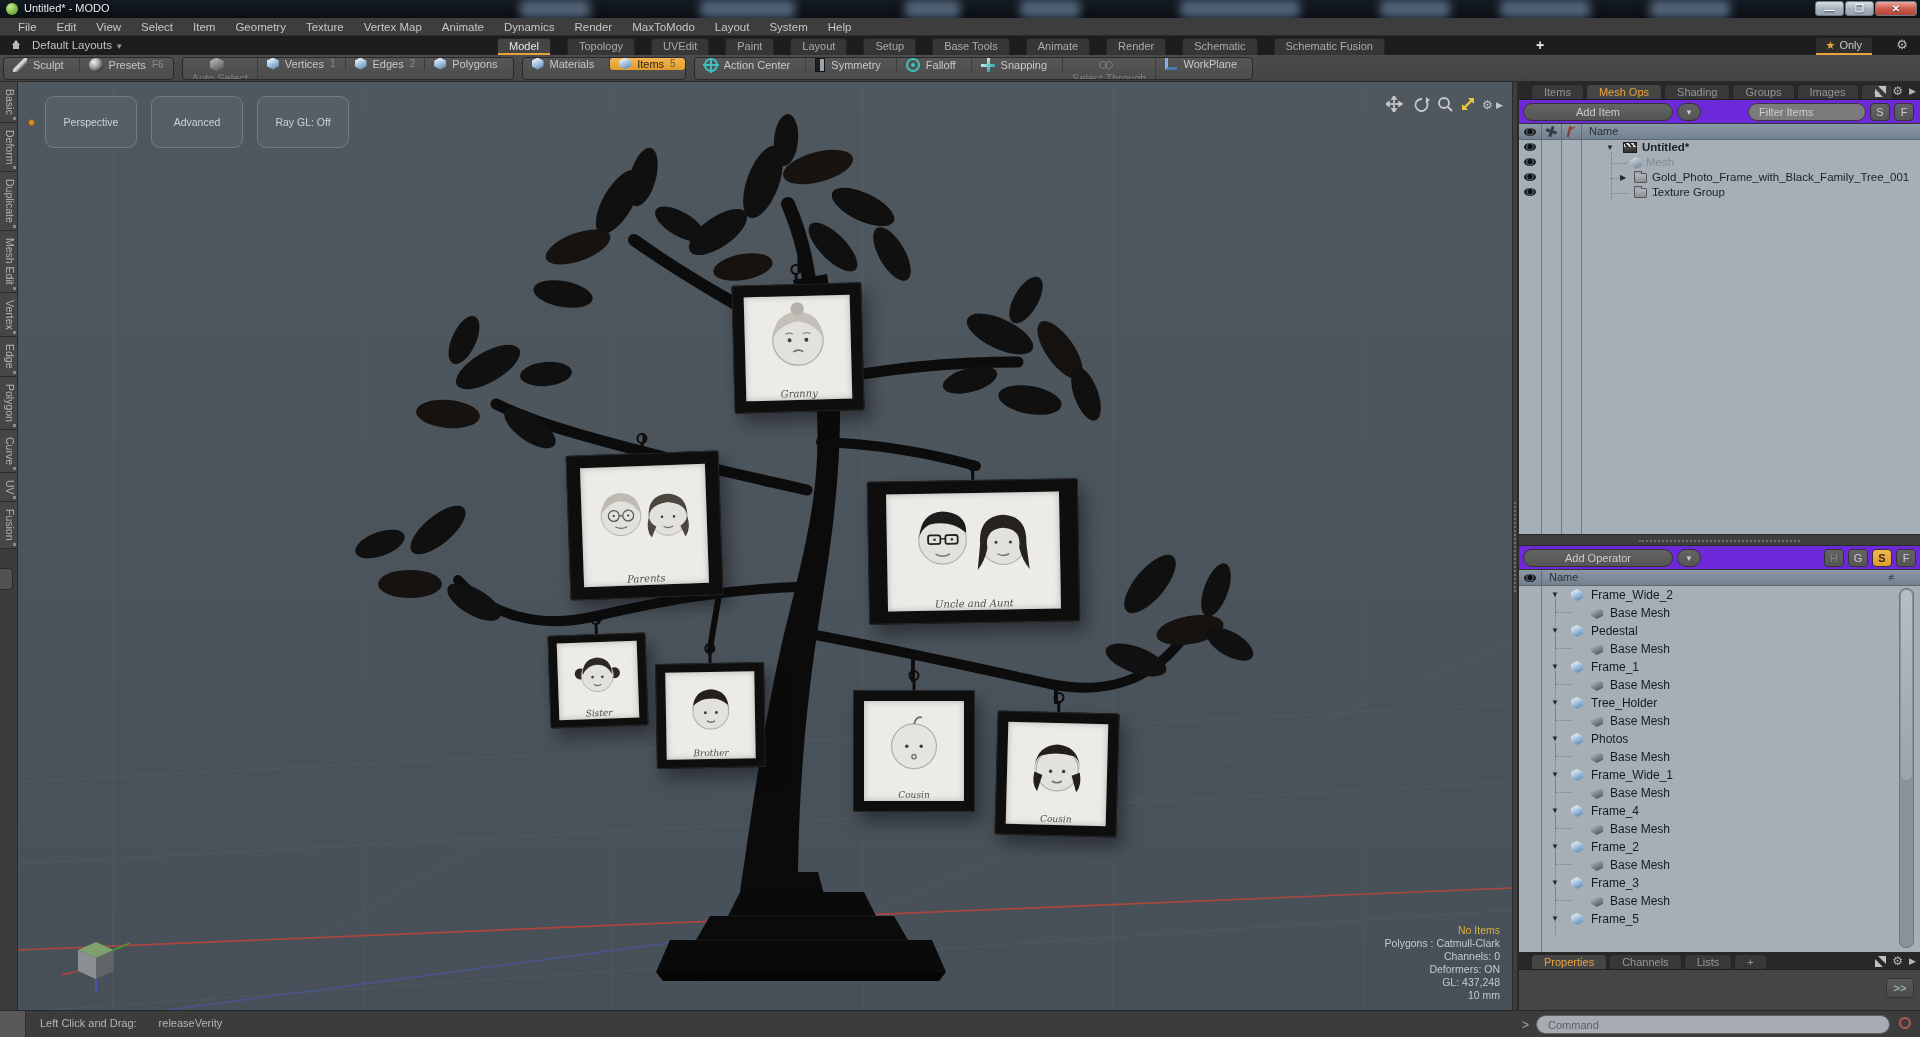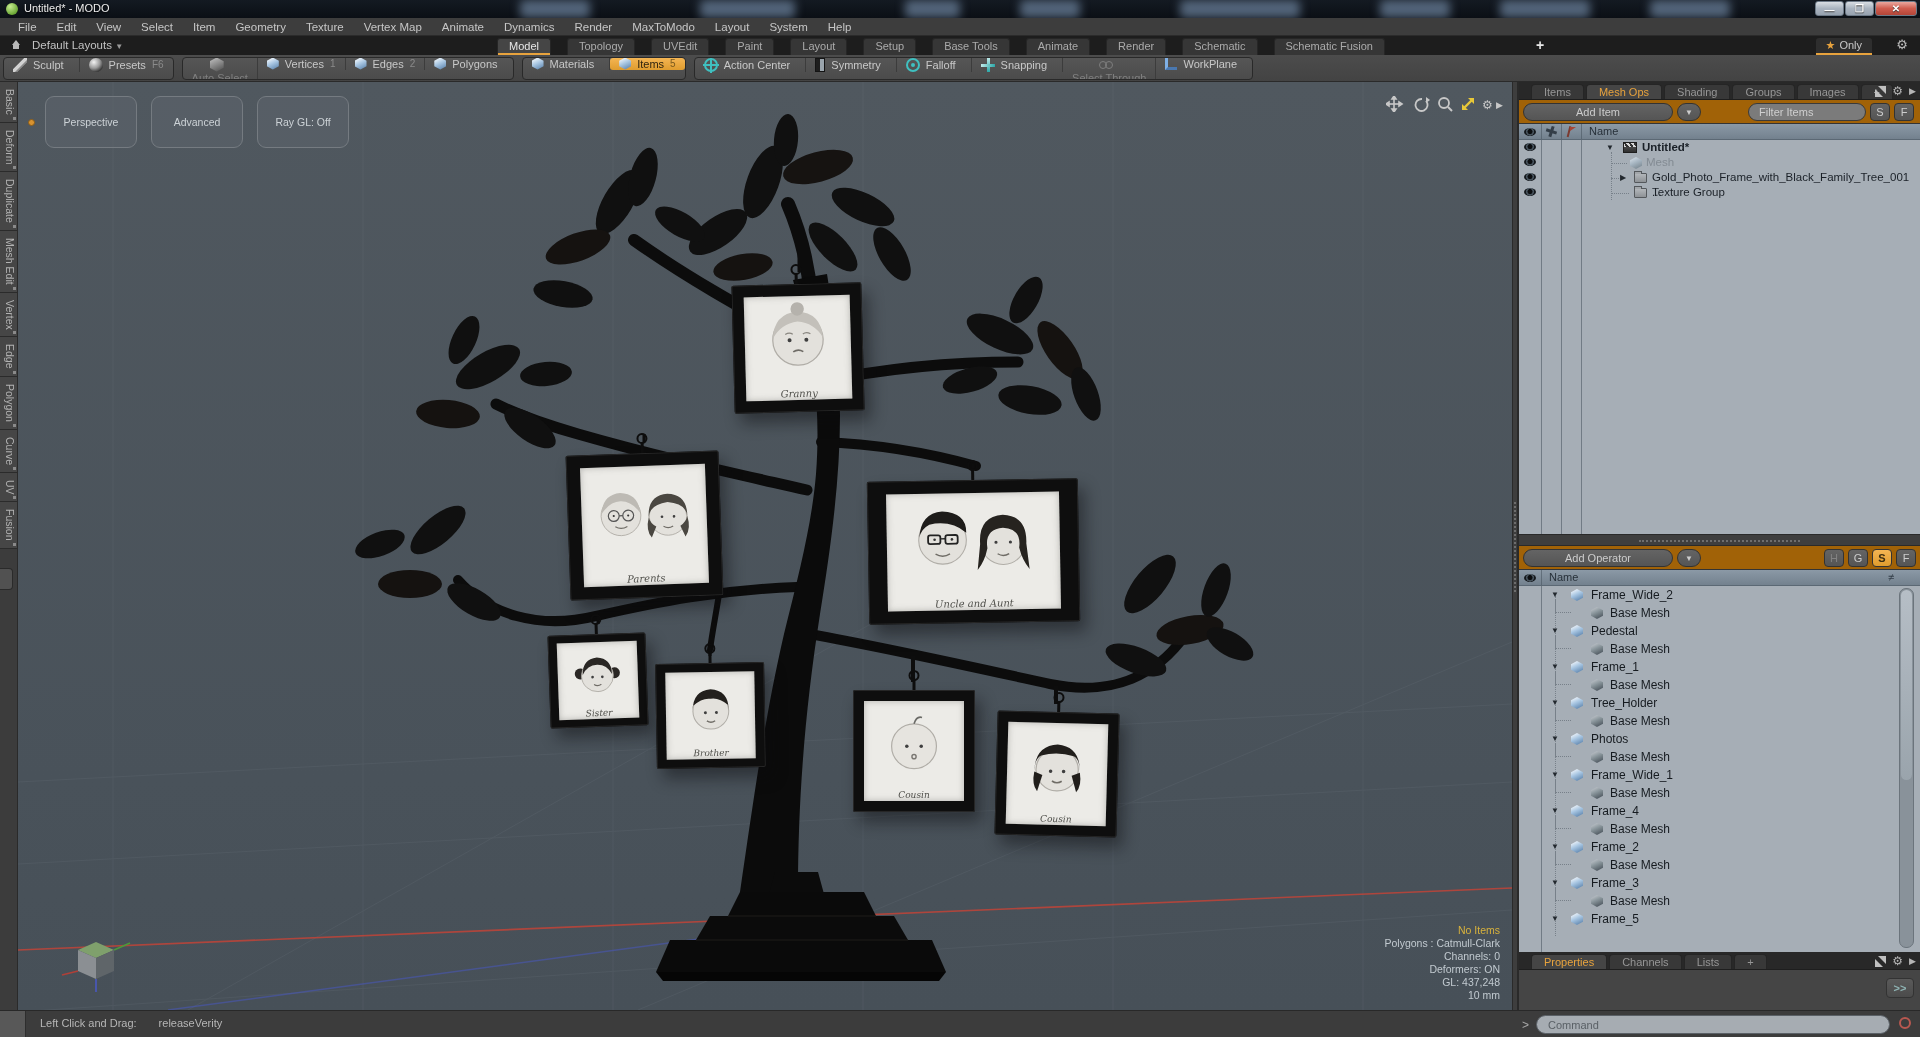--- a/index.html
+++ b/index.html
@@ -87,21 +87,21 @@
   
   .right-panel{position:absolute;left:1518px;top:0;width:402px;height:928px;background:#454545;border-left:1px solid #2a2a2a;}
   .ptabrow{position:relative;height:18px;background:#282828;border-bottom:1px solid #1e1e1e;display:flex;align-items:flex-end;padding-left:12px;gap:2px;}
   .ptab{padding:1px 12px;background:#383838;border:1px solid #252525;border-bottom:none;border-radius:4px 4px 0 0;font-size:11px;color:#969696;}
   .ptab.active{background:#454545;color:#e8a33d;}
   .panel-icons{position:absolute;right:4px;top:2px;display:flex;gap:6px;align-items:center;color:#b5b5b5;font-size:12px;}
   .diag-arrows{position:relative;width:11px;height:11px;}
   .diag-arrows::before,.diag-arrows::after{content:"";position:absolute;width:0;height:0;border:4px solid transparent;}
   .diag-arrows::before{right:0;top:0;border-top-color:#c0c0c0;border-right-color:#c0c0c0;}
   .diag-arrows::after{left:0;bottom:0;border-bottom-color:#c0c0c0;border-left-color:#c0c0c0;}
-  .addrow{position:relative;height:24px;background:#a16207;border-bottom:1px solid #343434;}
+  .addrow{position:relative;height:24px;background:#6d28d9;border-bottom:1px solid #343434;}
   .add-btn{position:absolute;left:4px;top:3px;width:150px;height:18px;background:linear-gradient(#646464,#555);border:1px solid #333;border-radius:9px;text-align:center;font-size:11px;line-height:16px;color:#ccc;}
   .dd-chip{position:absolute;left:158px;top:3px;width:24px;height:18px;background:linear-gradient(#646464,#555);border:1px solid #333;border-radius:9px;text-align:center;font-size:8px;line-height:17px;color:#ccc;}
   .filter-input{position:absolute;left:229px;top:3px;width:118px;height:18px;background:#7b7b7b;border:1px solid #3a3a3a;border-radius:9px;font-size:11px;color:#d6d6d6;padding:0 10px;outline:none;}
   .filter-input::placeholder{color:#cfcfcf;opacity:1;}
   .sf-btn{position:absolute;top:3px;width:20px;height:18px;background:linear-gradient(#646464,#555);border:1px solid #333;border-radius:4px;text-align:center;font-size:11px;line-height:16px;color:#ccc;}
   .sf-btn.disabled{color:#828282;}
   .sf-btn.orange{background:linear-gradient(#f4b553,#df9c2e);color:#3a2c10;font-weight:bold;}
   .colhead{position:relative;height:16px;background:linear-gradient(#8b99a6,#73818e);border-bottom:1px solid #5b6874;font-size:11px;color:#273039;}
   .colhead .name-h{position:absolute;left:70px;top:1px;}
   .cell-sep{position:absolute;top:0;bottom:0;width:1px;background:rgba(70,82,92,.55);}

